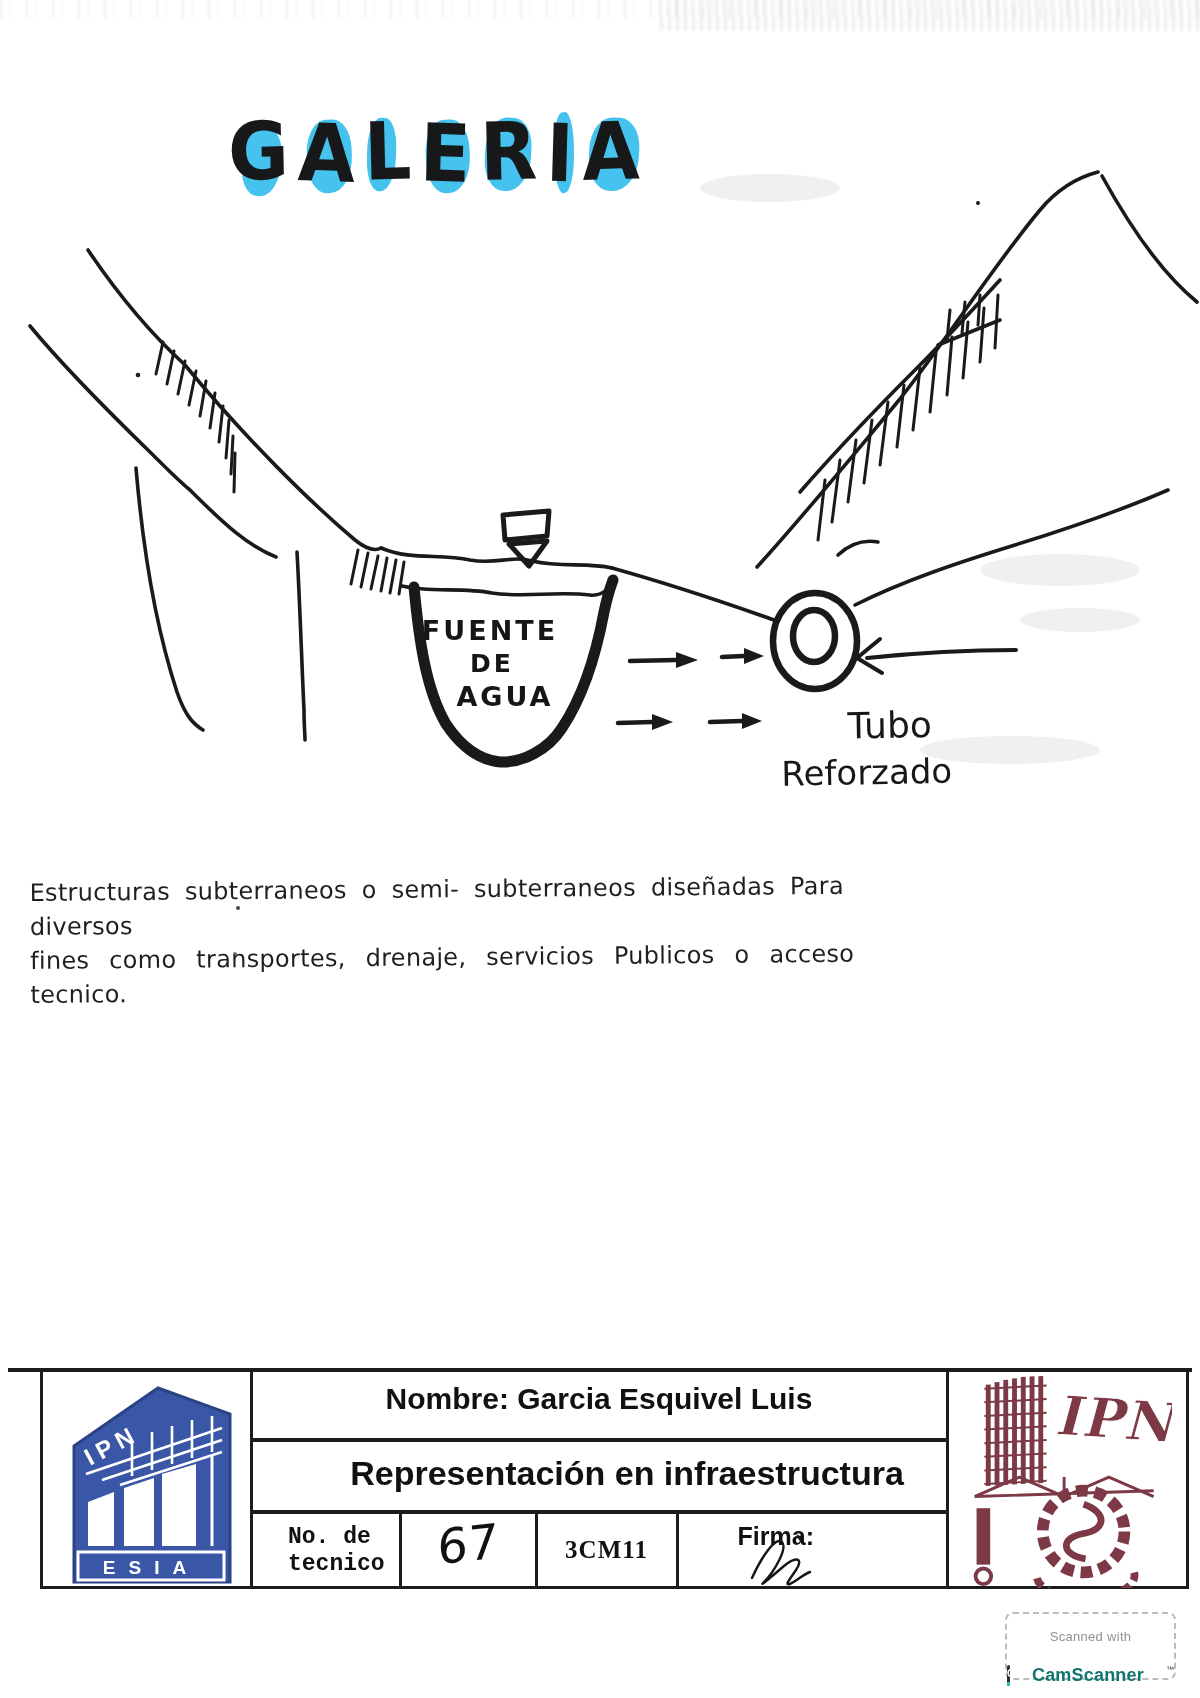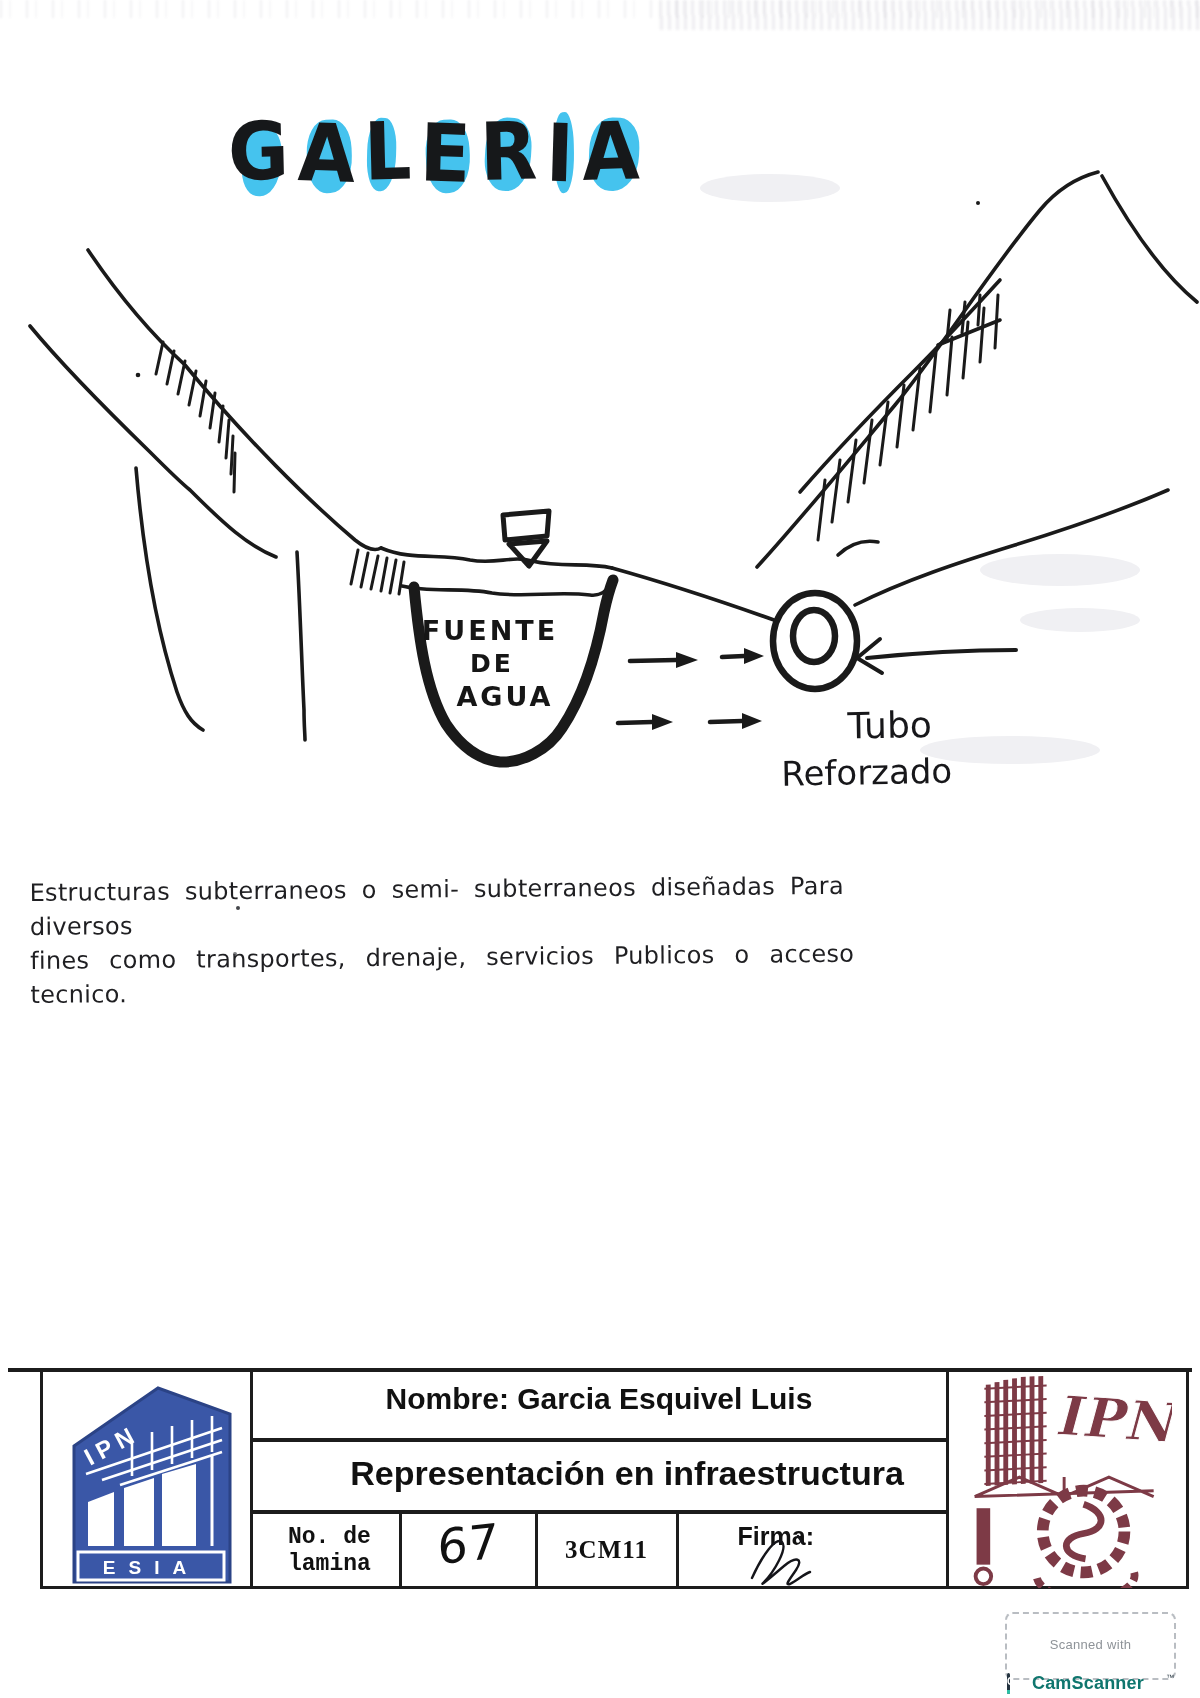--- a/index.html
+++ b/index.html
@@ -48,21 +48,21 @@
   .tb-cell-label{left:288px;top:1524px;width:120px;font-size:23px;line-height:27px;text-align:left;font-family:Liberation Mono, monospace;}
   .tb-sheetno{left:400px;top:1516px;width:136px;font-size:48px;font-weight:400;
     font-family:"DejaVu Sans",sans-serif;transform:rotate(-6deg) skewX(-6deg);}
   .tb-group{left:536px;top:1536px;width:141px;font-size:25px;letter-spacing:1px;font-family:Liberation Serif, serif;}
   .tb-firma{left:694px;top:1522px;width:120px;font-size:25px;text-align:right;}
   .sig{position:absolute;left:746px;top:1528px;}
 
   
   .badge{position:absolute;left:1005px;top:1612px;width:167px;height:64px;background:#fff;
     border:2px dashed #b9bdc2;border-radius:8px;text-align:center;}
-  .badge .l1{margin-top:23px;font-size:13px;color:#8e9398;letter-spacing:.3px;}
+  .badge .l1{margin-top:15px;font-size:13px;color:#8e9398;letter-spacing:.3px;}
   .badge .l2{margin-top:21px;display:flex;align-items:flex-start;justify-content:center;gap:22px;}
   .cs-ico{position:relative;width:21px;height:21px;border-radius:4px;background:#24333f;
     color:#fff;font-size:10px;font-weight:700;line-height:18px;overflow:hidden;}
   .cs-ico::after{content:"";position:absolute;left:0;right:0;bottom:0;height:4px;background:#2bc0a5;}
   .cs-brand{font-size:18px;font-weight:700;color:#0f766e;letter-spacing:.2px;}
   .cs-tm{font-size:8px;color:#36454f;vertical-align:top;}
 </style>
 </head>
 <body>
 
@@ -227,21 +227,21 @@
       </g>
       <rect x="16" y="170" width="146" height="28" fill="#3a57a7" stroke="#ffffff" stroke-width="3"></rect>
       <text x="89" y="192" text-anchor="middle" fill="#ffffff" font-family="Liberation Sans, sans-serif" font-weight="700" font-size="19" letter-spacing="13">ESIA</text>
     </svg>
 
     <div class="tb-text tb-name">Nombre: Garcia Esquivel Luis</div>
     <div class="tb-text tb-subject">Representación en infraestructura</div>
 
     <div class="tb-text tb-cell-label">
       <div>No. de</div>
-      <div>lamina</div>
+      <div>tecnico</div>
     </div>
     <div class="tb-text tb-sheetno">67</div>
     <div class="tb-text tb-group">3CM11</div>
     <div class="tb-text tb-firma">Firma:</div>
 
     <svg class="sig" width="72" height="62" viewBox="0 0 72 62">
       <g fill="none" stroke="#15151a" stroke-width="2.4" stroke-linecap="round">
         <path d="M 6,50 C 16,28 30,8 36,14 C 42,20 28,44 18,54 C 12,60 24,50 38,38 C 50,28 58,30 50,42 C 44,51 38,58 44,56 C 52,52 58,46 64,44"></path>
         <path d="M 52,8 L 56,14"></path>
       </g>

